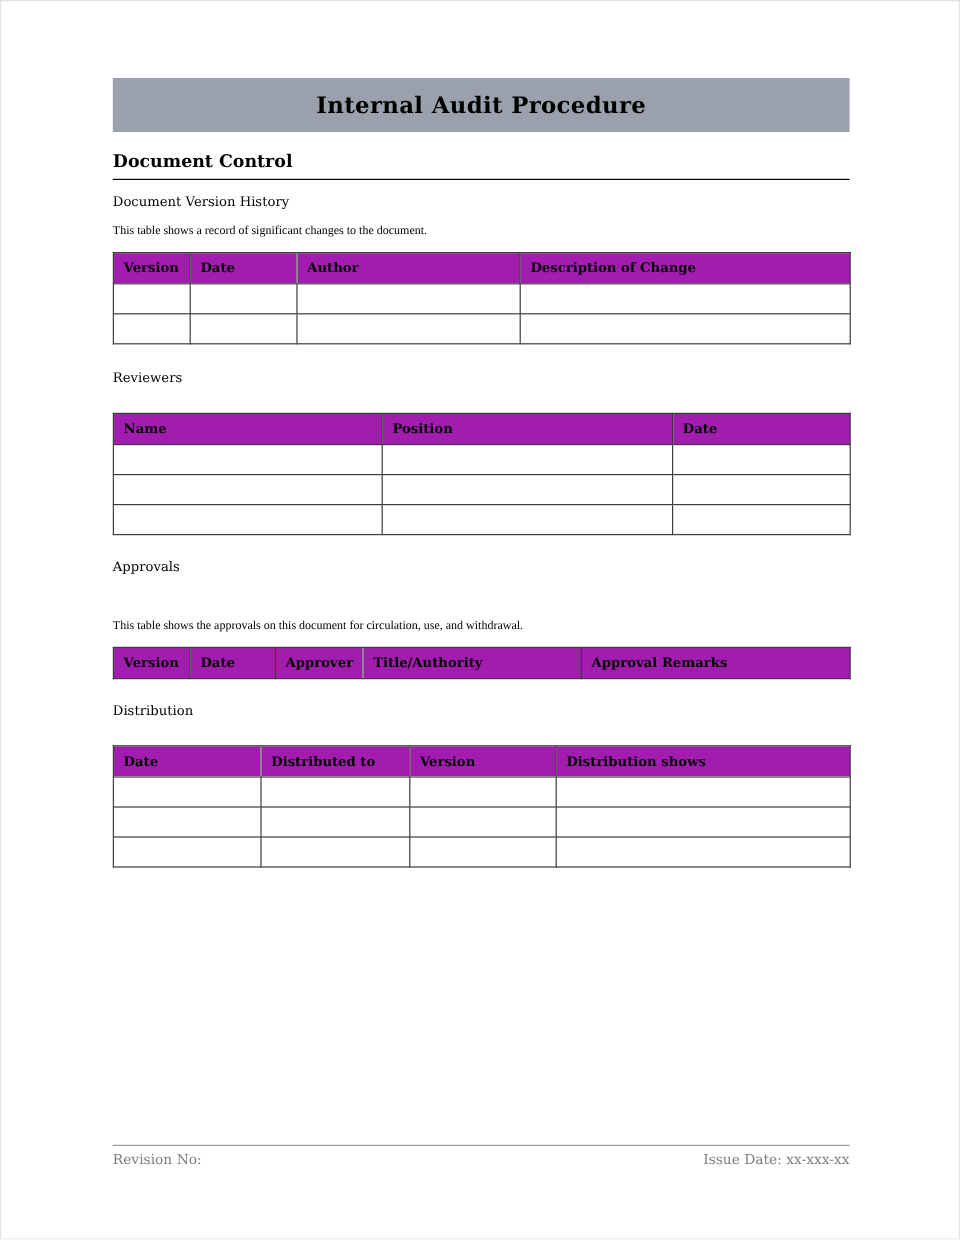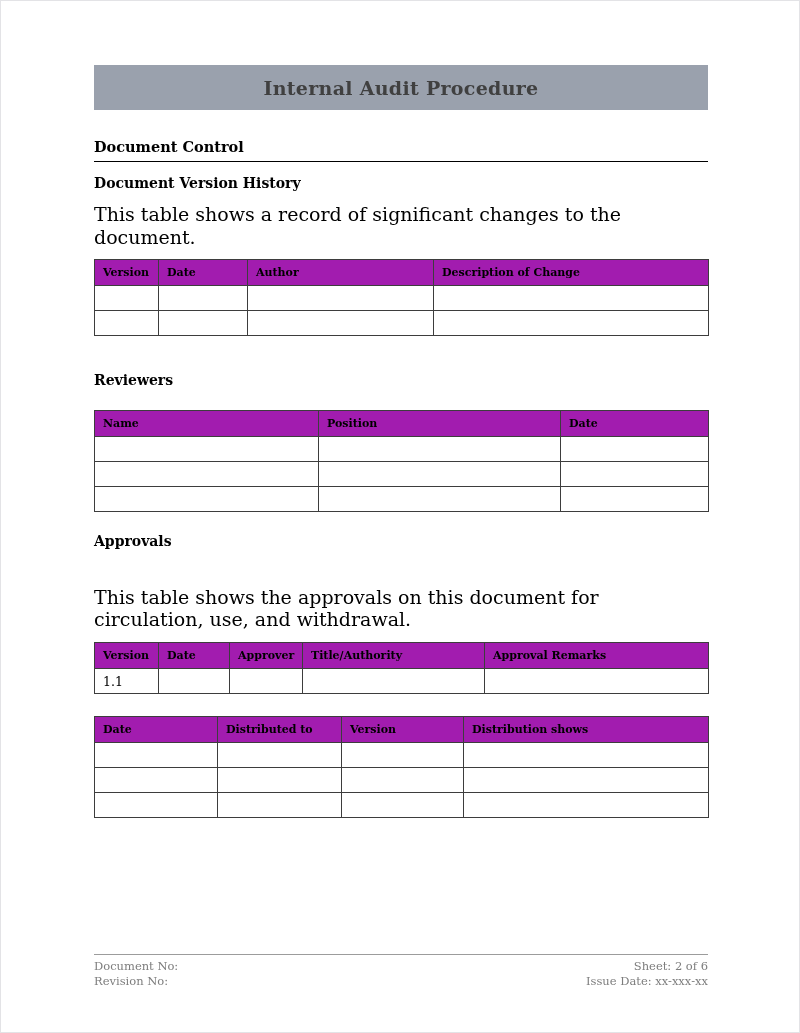--- a/index.html
+++ b/index.html
@@ -33,45 +33,46 @@
   
   .title-banner {
     margin-top: 64px;
     height: 45px;
     background: #9aa1ad;
     display: flex;
     align-items: center;
     justify-content: center;
   }
   .title-banner .title-text {
-    color: #404040;
+    color: #000000;
     font-size: 19px;
     font-weight: bold;
     letter-spacing: 0.3px;
   }
 
   
   .h1-rule {
-    margin-top: 29px;
+    margin-top: 17px;
     font-size: 14.5px;
     font-weight: bold;
     padding-bottom: 5px;
     border-bottom: 1.6px solid #000000;
     line-height: 1.15;
   }
   .h2 {
     margin-top: 13px;
-    font-size: 14px;
-    font-weight: bold;
+    font-size: 11px;
+    font-weight: normal;
     line-height: 1.15;
   }
   .para {
     margin-top: 12px;
-    font-size: 19px;
+    font-size: 10px;
     line-height: 1.2;
+    font-family: Liberation Serif, serif;
   }
 
   
   table.doc-table {
     margin-top: 11px;
     border-collapse: collapse;
     width: 614px;
     table-layout: fixed;
     font-size: 12.5px;
   }
@@ -150,21 +151,21 @@
         </tr>
         <tr>
           <td class="center"></td>
           <td></td>
           <td></td>
           <td></td>
         </tr>
       </tbody>
     </table>
 
-    <div class="h2" style="margin-top:36px;">Reviewers</div>
+    <div class="h2" style="margin-top:22px;">Reviewers</div>
 
     <table class="doc-table" style="margin-top:22px;padding-left:17px;">
       <colgroup>
         <col style="width:224px">
           <col style="width:242px">
           <col style="width:148px">
       </colgroup>
       <thead>
         <tr>
           <th>Name</th>
@@ -205,30 +206,24 @@
       <thead>
         <tr>
           <th class="center">Version</th>
           <th class="center">Date</th>
           <th class="center">Approver</th>
           <th>Title/Authority</th>
           <th>Approval Remarks</th>
         </tr>
       </thead>
       <tbody>
-        <tr>
-          <td class="center">1.1</td>
-          <td></td>
-          <td></td>
-          <td></td>
-          <td></td>
-        </tr>
-      </tbody>
-    </table>
-
+      </tbody>
+    </table>
+
+    <div class="h2" style="margin-top:21px;">Distribution</div>
 
     <table class="doc-table" style="margin-top:22px;">
       <colgroup>
         <col style="width:123px">
           <col style="width:124px">
           <col style="width:122px">
           <col style="width:245px">
       </colgroup>
       <thead>
         <tr>
@@ -256,22 +251,18 @@
           <td></td>
           <td></td>
           <td></td>
         </tr>
       </tbody>
     </table>
 
   </div>
 
   <div class="footer">
-    <div class="footer-row">
-      <span>Document No:</span>
-      <span>Sheet: 2 of 6</span>
-    </div>
     <div class="footer-row">
       <span>Revision No:</span>
       <span>Issue Date: xx-xxx-xx</span>
     </div>
   </div>
 </div>
 
 </body></html>

